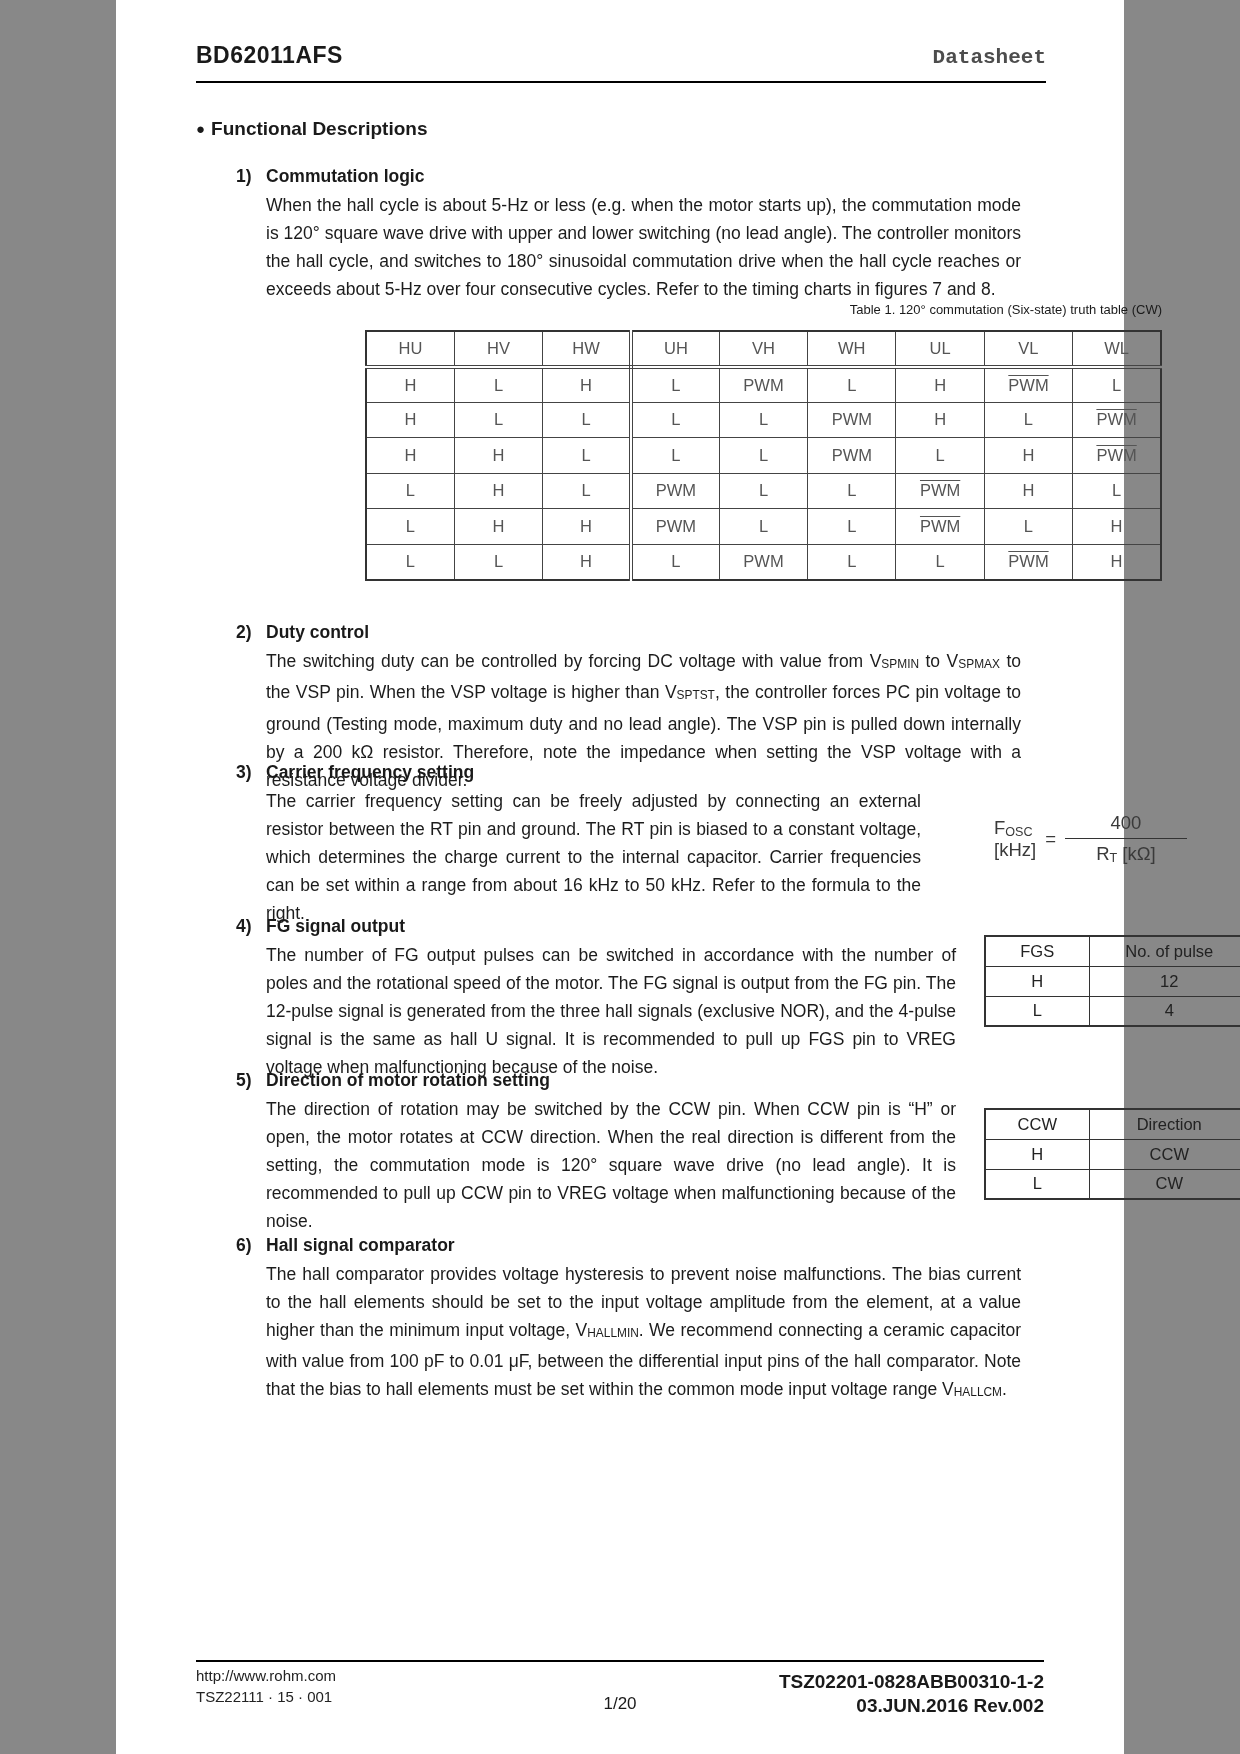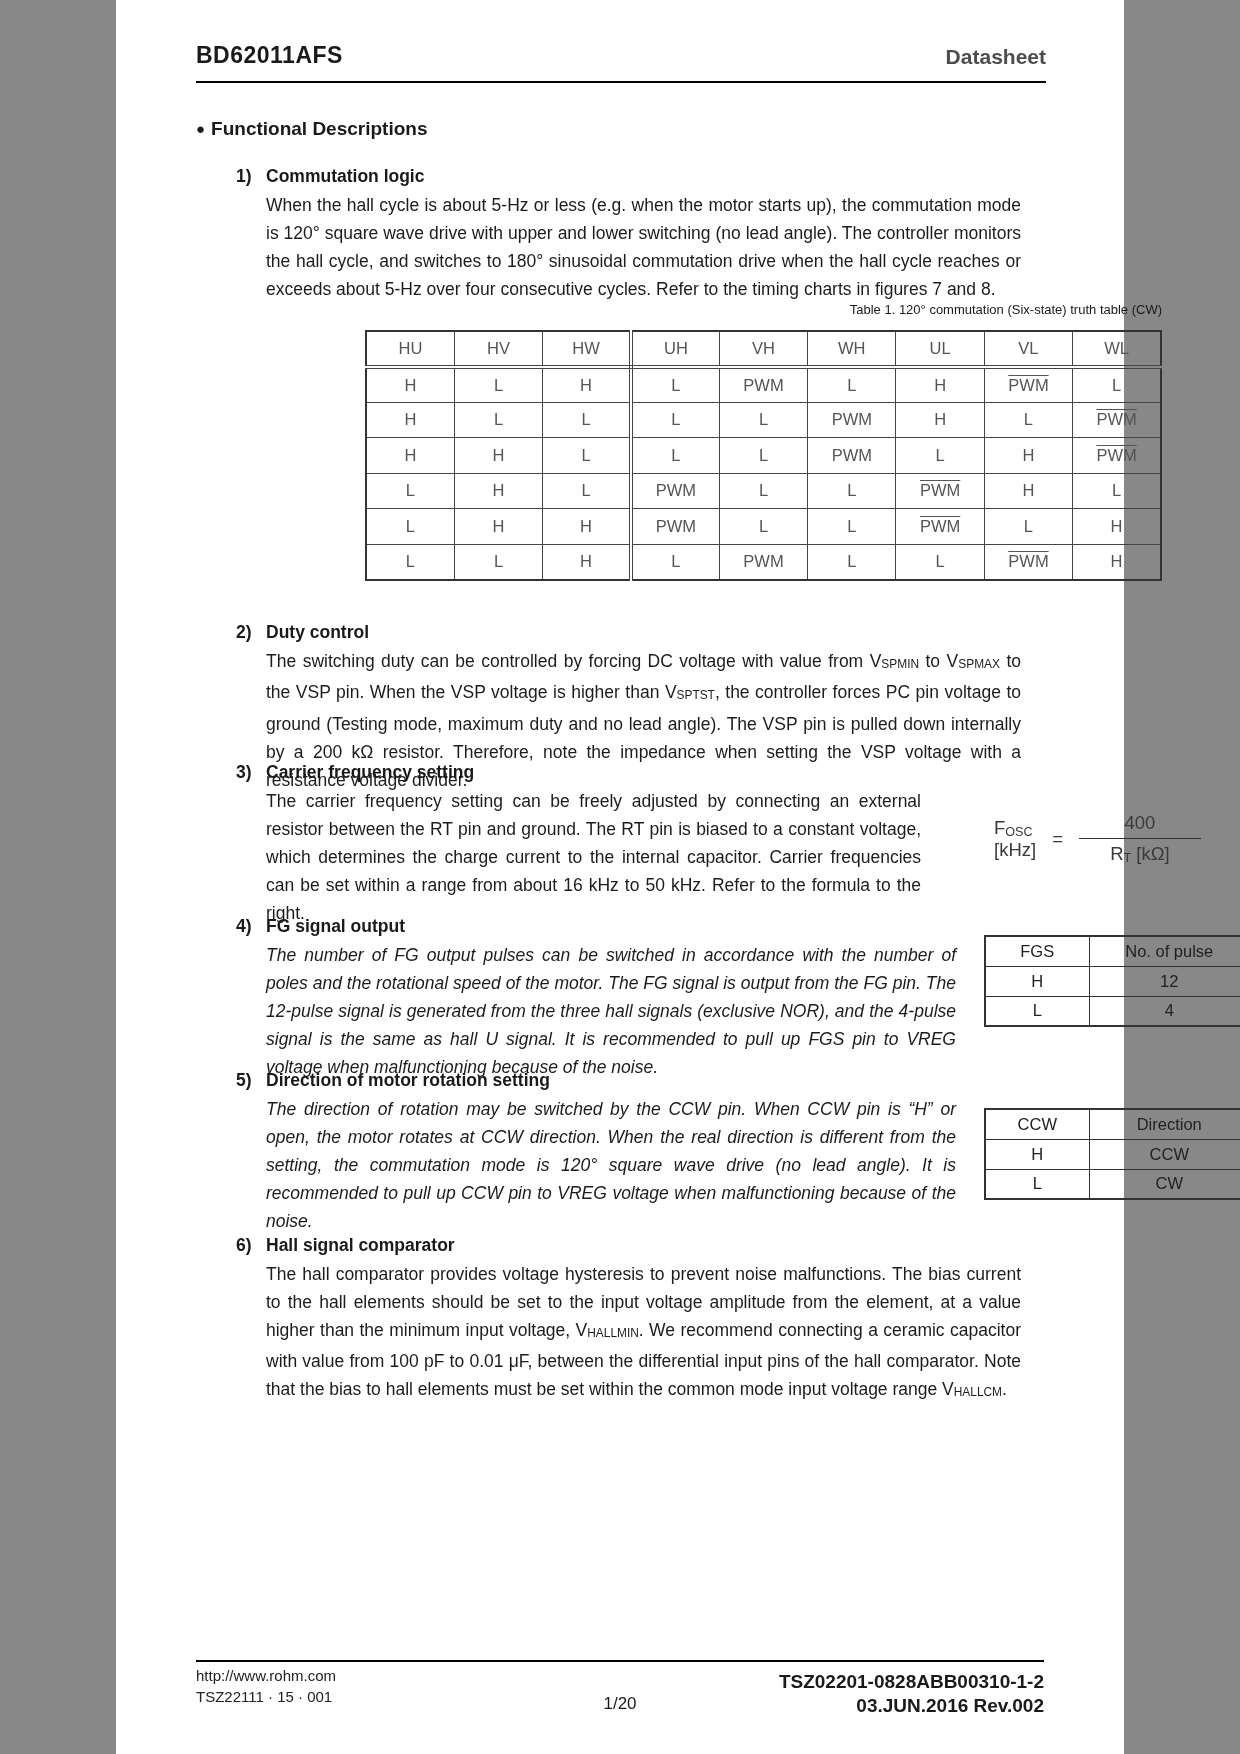--- a/index.html
+++ b/index.html
@@ -3,21 +3,21 @@
 <meta charset="utf-8">
 <style>
   * { margin:0; padding:0; box-sizing:border-box; }
   body { background:#888; font-family:"Liberation Sans", sans-serif; }
   .page { position:relative; width:1008px; height:1754px; background:#ffffff; margin:0 auto; color:#1a1a1a; }
 
   
   .header { position:absolute; left:80px; right:78px; top:42px; border-bottom:2.5px solid #000;
             padding-bottom:12px; display:flex; justify-content:space-between; align-items:flex-end; }
   .part-number { font-size:23px; font-weight:bold; letter-spacing:0.5px; }
-  .doc-type { font-size:21px; font-weight:bold; color:#4d4d4d; }
+  .doc-type { font-size:21px; font-weight:bold; color:#4d4d4d;font-family:Liberation Mono, monospace; }
 
   
   .func-heading { position:absolute; left:80px; top:118px; font-size:19px; font-weight:bold; }
   .bullet { font-size:15px; vertical-align:1px; margin-right:6px; }
 
   
   .sec { position:absolute; left:120px; right:103px; }
   .sec-head { display:flex; font-size:17.5px; font-weight:bold; }
   .sec-num { width:30px; flex:0 0 30px; }
   .sec-body { margin-left:30px; margin-top:4px; font-size:17.5px; line-height:28px;
@@ -28,36 +28,36 @@
   .table-caption { position:absolute; left:249px; width:797px; top:302px; text-align:right; font-size:13px; }
   table.truth { position:absolute; left:249px; top:330px; width:797px; border-collapse:collapse;
                 border:2px solid #333; table-layout:fixed; }
   .truth th, .truth td { border:1px solid #444; height:35.5px; text-align:center; vertical-align:middle;
                          font-weight:normal; font-size:16.5px; color:#555; }
   .truth thead th { border-bottom:4px double #444;margin-left:36px; }
   .truth th:nth-child(3), .truth td:nth-child(3) { border-right:4px double #444; }
   .ovl { text-decoration:overline; }
 
   
-  .formula { position:absolute; left:878px; top:812px; display:flex; align-items:center; gap:16px;
+  .formula { position:absolute; left:878px; top:812px; display:flex; align-items:center; gap:9px;
              font-size:18.5px; color:#3a3a3a;justify-content:space-between; }
   .frac { display:flex; flex-direction:column; align-items:center; }
   .frac-bar { width:122px; border-top:1.5px solid #333; margin:4px 0; }
 
   
   table.mini { position:absolute; left:868px; border-collapse:collapse; border:2px solid #333;
                table-layout:fixed; width:267px; }
   .mini th, .mini td { border:1px solid #333; height:30px; text-align:center; vertical-align:middle;
                        font-weight:normal; font-size:16.5px; color:#222; }
   .mini th:first-child, .mini td:first-child { width:104px; }
   #fgs-table { top:935px; }
   #ccw-table { top:1108px; }
 
   .body-narrow { width:655px; }
-  .body-mid { width:690px;font-style:italic; }
+  .body-mid { width:690px; }
 
   
   .footer { position:absolute; left:80px; right:80px; top:1660px; border-top:2.5px solid #000; padding-top:3px; }
   .footer-left { font-size:15px; line-height:21px; color:#222; }
   .footer-center { position:absolute; left:50%; transform:translateX(-50%); top:32px; font-size:17px; }
   .footer-right { position:absolute; right:0; top:8px; text-align:right; font-size:19px;
                   font-weight:bold; line-height:24px; }
 </style>
 </head>
 <body>

